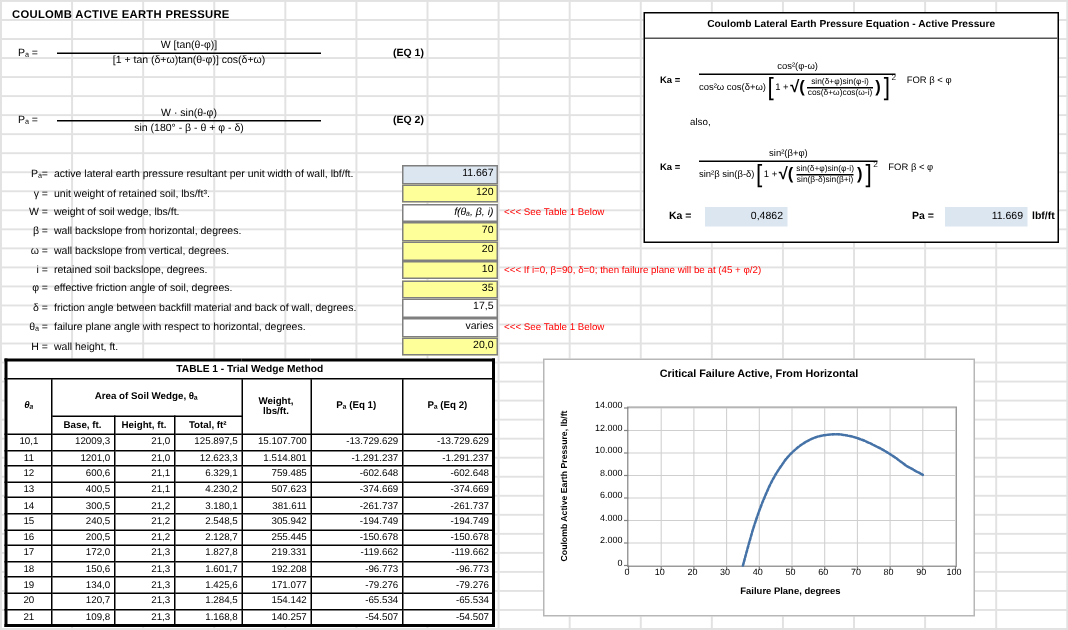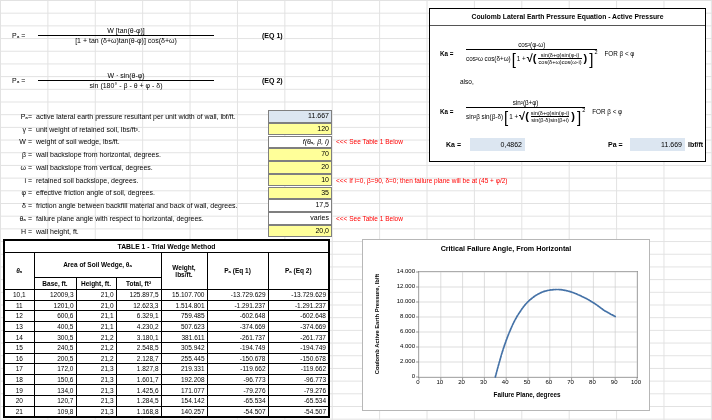--- a/index.html
+++ b/index.html
@@ -69,20 +69,21 @@
   .xtick{position:absolute;width:20px;text-align:center;font-size:6px;top:139px;}
   #xaxis-title{position:absolute;top:151px;left:55px;width:218px;text-align:center;font-size:6.3px;font-weight:bold;}
   #yaxis-title{position:absolute;left:11px;top:84px;transform:rotate(-90deg) translateX(-50%);
         transform-origin:0 0;white-space:nowrap;font-size:5.8px;font-weight:bold;}
 </style>
 </head>
 <body>
 
 <div id="screen">
 
+  <div id="sheet-title" class="abs">COULOMB ACTIVE EARTH PRESSURE</div>
 
   <div class="eq-row" style="left:12px;top:27px;">
     <span class="eq-lhs">Pₐ =</span>
     <span class="frac-simple">
       <div class="fnum">W [tan(θ-φ)]</div>
       <div class="fden">[1 + tan (δ+ω)tan(θ-φ)] cos(δ+ω)</div>
     </span>
     <span class="eq-tag">(EQ 1)</span>
   </div>
 
@@ -338,21 +339,21 @@
           <td>21,3</td>
           <td>1.168,8</td>
           <td>140.257</td>
           <td>-54.507</td>
           <td>-54.507</td>
         </tr>
       </tbody>
   </table>
 
   <div id="chart" class="abs">
-    <div id="chart-title">Critical Failure Angle, From Horizontal</div>
+    <div id="chart-title">Critical Failure Active, From Horizontal</div>
     <div id="yaxis-title">Coulomb Active Earth  Pressure, lb/ft</div>
     <div id="plot">
         <svg width="218" height="105">
           <line x1="0" y1="0" x2="0" y2="105" stroke="#CFCFCF" stroke-width="0.7"></line>
           <line x1="0" y1="105" x2="0" y2="108" stroke="#808080" stroke-width="0.8"></line>
           <line x1="21.8" y1="0" x2="21.8" y2="105" stroke="#CFCFCF" stroke-width="0.7"></line>
           <line x1="21.8" y1="105" x2="21.8" y2="108" stroke="#808080" stroke-width="0.8"></line>
           <line x1="43.6" y1="0" x2="43.6" y2="105" stroke="#CFCFCF" stroke-width="0.7"></line>
           <line x1="43.6" y1="105" x2="43.6" y2="108" stroke="#808080" stroke-width="0.8"></line>
           <line x1="65.39999999999999" y1="0" x2="65.39999999999999" y2="105" stroke="#CFCFCF" stroke-width="0.7"></line>

